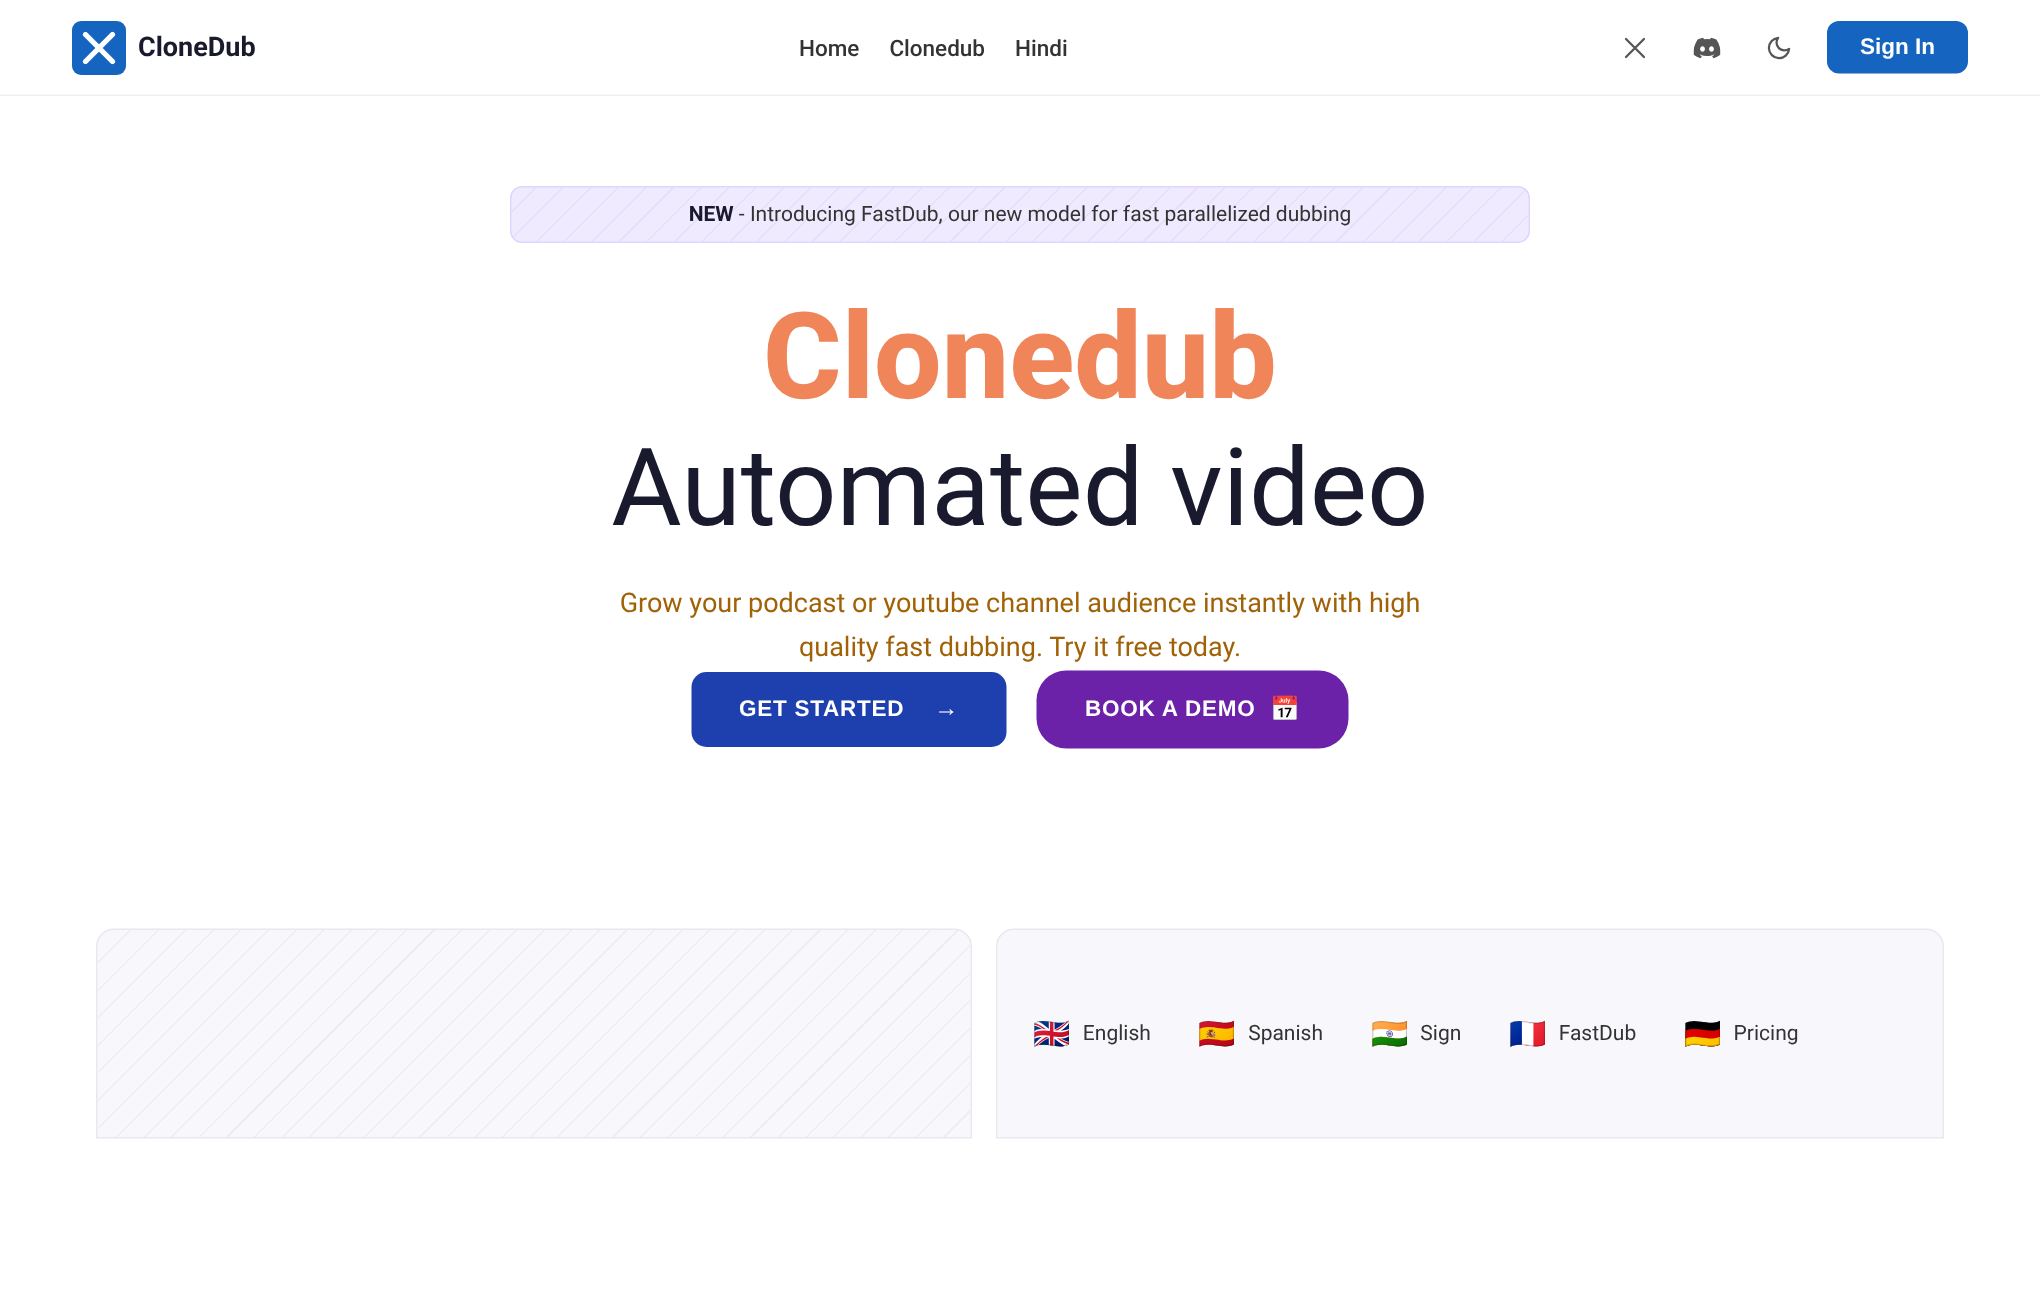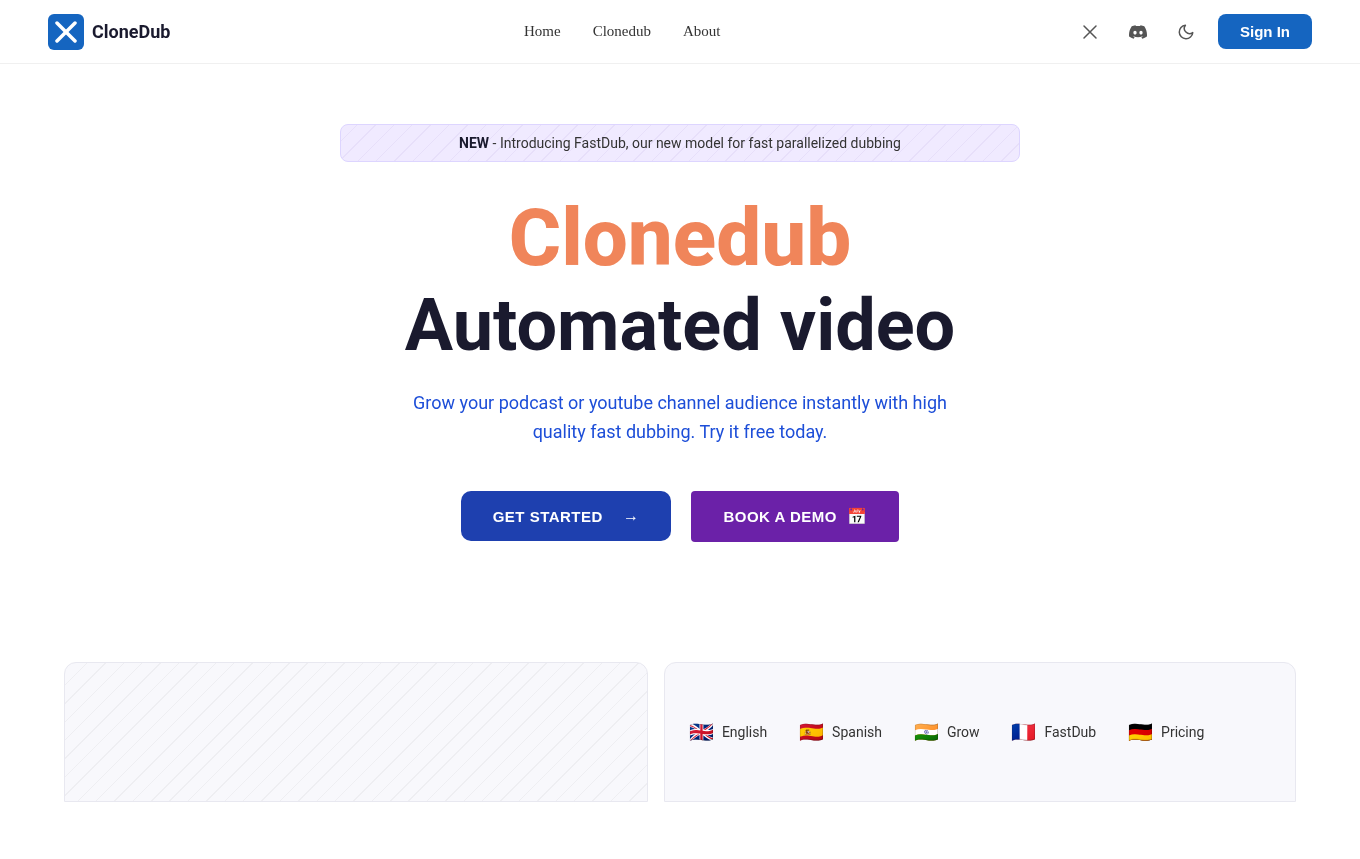--- a/index.html
+++ b/index.html
@@ -44,22 +44,21 @@
       font-weight: 900;
     }
     .logo-text {
       font-size: 18px;
       font-weight: 700;
       color: #1a1a2e;
     }
     .nav-center {
       display: flex;
       align-items: flex-start;
-      gap: 32px;
-      font-family: Liberation Serif, serif;
+      gap: 20px;
     }
     .nav-link {
       text-decoration: none;
       color: #333;
       font-size: 15px;
       font-weight: 500;
       cursor: pointer;
     }
     .nav-right {
       display: flex;
@@ -138,31 +137,30 @@
 
     .hero-title-colored {
       font-size: 80px;
       font-weight: 800;
       color: #f0855a;
       line-height: 1;
       margin-bottom: 8px;
     }
     .hero-title-dark {
       font-size: 72px;
-      font-weight: 700;
+      font-weight: 400;
       color: #1a1a2e;
       line-height: 1.1;
       margin-bottom: 24px;
     }
     .hero-subtitle {
       font-size: 18px;
-      color: #1d4ed8;
+      color: #a16207;
       max-width: 560px;
       line-height: 1.6;
-      margin-bottom: 44px;
     }
     .hero-buttons {
       display: flex;
       gap: 20px;
       align-items: center;
     }
     .btn-get-started {
       background: #1e40af;
       color: white;
       border: none;
@@ -175,21 +173,21 @@
       align-items: center;
       gap: 20px;
       letter-spacing: 0.5px;
       text-transform: uppercase;
     }
     .btn-book-demo {
       background: #6b21a8;
       color: white;
       border: none;
       padding: 16px 32px;
-      border-radius: 4px;
+      border-radius: 20px;
       font-size: 15px;
       font-weight: 700;
       cursor: pointer;
       display: flex;
       align-items: center;
       gap: 10px;
       letter-spacing: 0.5px;
       text-transform: uppercase;
     }
     .arrow-icon { font-size: 16px; }
@@ -260,21 +258,21 @@
         <line x1="2" y1="2" x2="20" y2="20" stroke="white" stroke-width="3.5" stroke-linecap="round"></line>
         <line x1="20" y1="2" x2="2" y2="20" stroke="white" stroke-width="3.5" stroke-linecap="round"></line>
       </svg>
     </div>
     <span class="logo-text">CloneDub</span>
   </div>
 
   <div class="nav-center">
     <a class="nav-link">Home</a>
     <a class="nav-link">Clonedub</a>
-    <a class="nav-link">About</a>
+    <a class="nav-link">Hindi</a>
   </div>
 
   <div class="nav-right">
     <button class="nav-icon-btn">
       <svg width="18" height="18" viewBox="0 0 24 24" fill="none" stroke="#555" stroke-width="2" stroke-linecap="round" stroke-linejoin="round">
         <path d="M4 4l16 16M4 20L20 4"></path>
       </svg>
     </button>
     <button class="nav-icon-btn">
       <svg width="18" height="18" viewBox="0 0 24 24" fill="#555">
@@ -323,21 +321,21 @@
     <div class="lang-item">
       <span class="flag">🇬🇧</span>
       <span>English</span>
     </div>
     <div class="lang-item">
       <span class="flag">🇪🇸</span>
       <span>Spanish</span>
     </div>
     <div class="lang-item">
       <span class="flag">🇮🇳</span>
-      <span>Grow</span>
+      <span>Sign</span>
     </div>
     <div class="lang-item">
       <span class="flag">🇫🇷</span>
       <span>FastDub</span>
     </div>
     <div class="lang-item">
       <span class="flag">🇩🇪</span>
       <span>Pricing</span>
     </div>
   </div>

